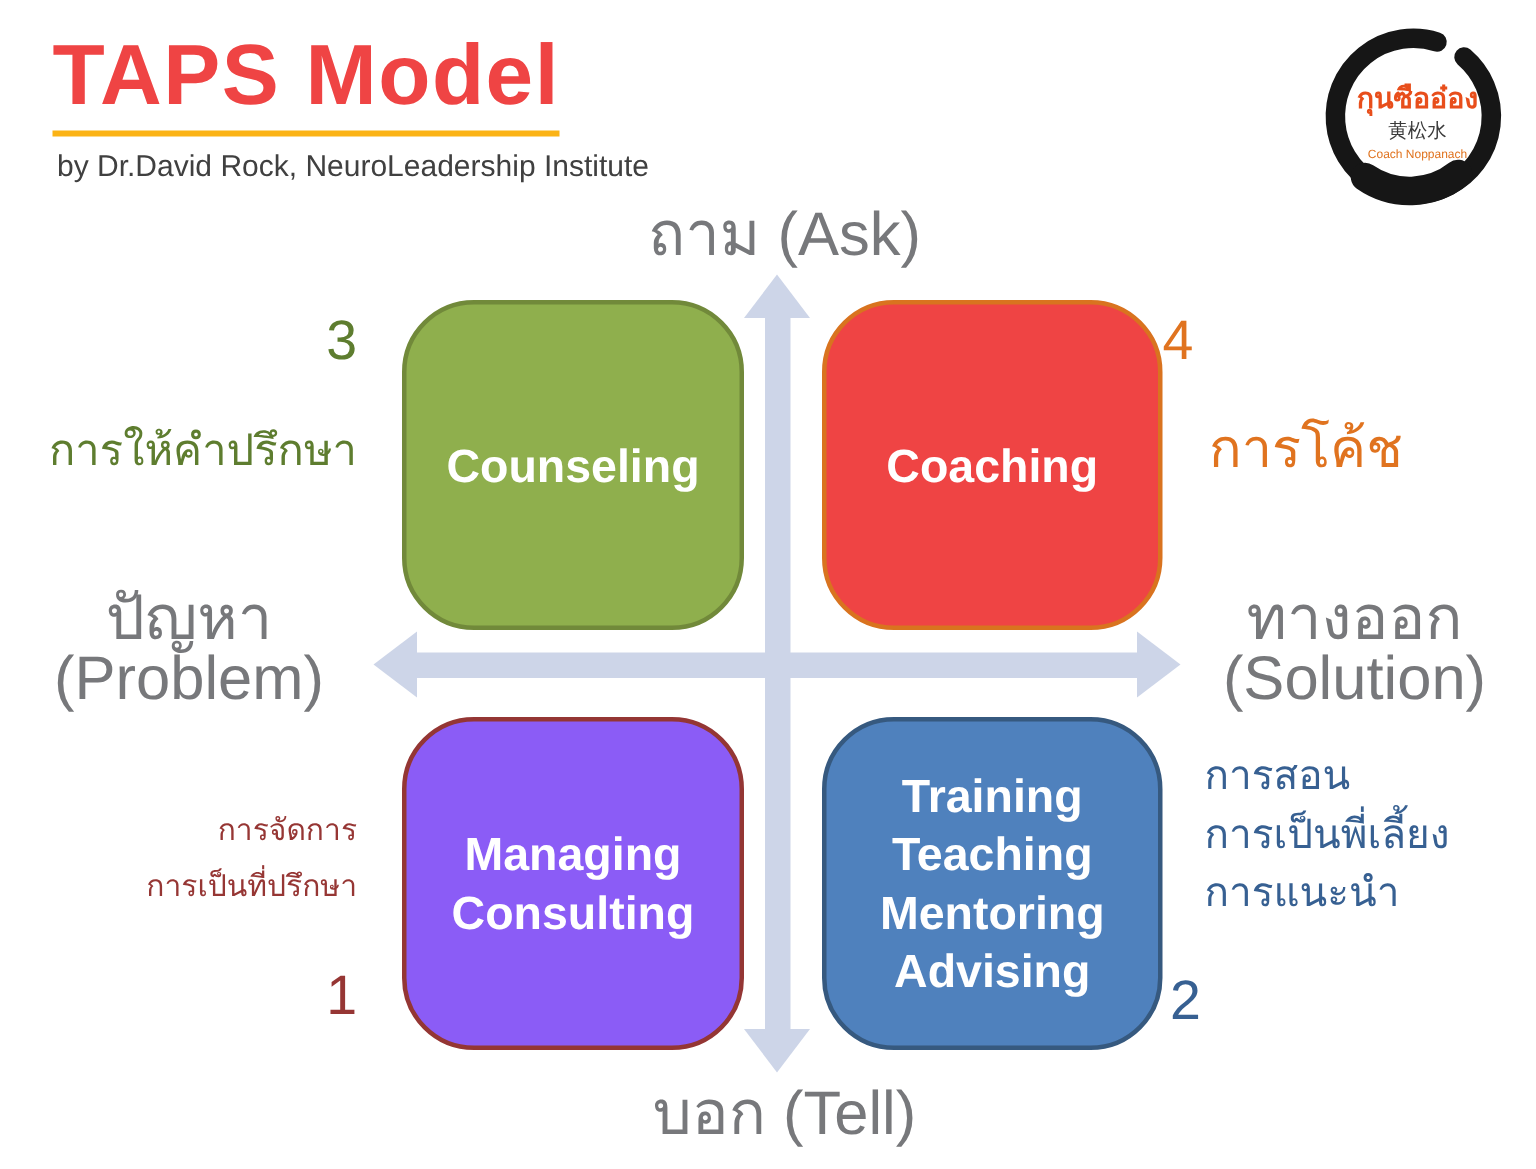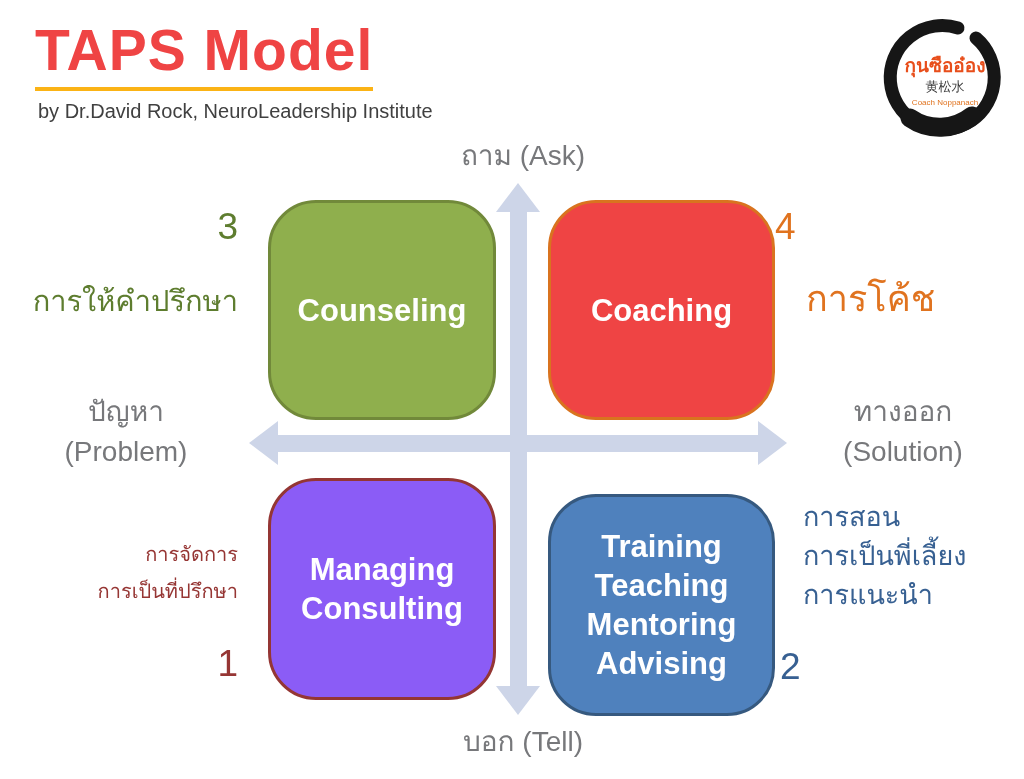--- a/index.html
+++ b/index.html
@@ -23,35 +23,35 @@
   .logo svg{display:block;}
   
   .axis{position:absolute;background:#CDD5E8;}
   .v-shaft{left:510px;top:210px;width:17px;height:478px;}
   .h-shaft{left:278px;top:435px;width:480px;height:17px;}
   .tri{position:absolute;width:0;height:0;}
   .tri-up{left:496px;top:183px;border-left:22px solid transparent;border-right:22px solid transparent;border-bottom:29px solid #CDD5E8;}
   .tri-down{left:496px;top:686px;border-left:22px solid transparent;border-right:22px solid transparent;border-top:29px solid #CDD5E8;}
   .tri-left{left:249px;top:421px;border-top:22px solid transparent;border-bottom:22px solid transparent;border-right:29px solid #CDD5E8;}
   .tri-right{left:758px;top:421px;border-top:22px solid transparent;border-bottom:22px solid transparent;border-left:29px solid #CDD5E8;}
-  .axis-label{position:absolute;color:#77787B;font-size:28px;text-align:center;line-height:40px;}
+  .axis-label{position:absolute;color:#77787B;font-size:41px;text-align:center;line-height:40px;}
   .axis-top{left:383px;top:136px;width:280px;}
   .axis-bottom{left:383px;top:722px;width:280px;}
   .axis-left{left:12px;top:392px;width:228px;}
   .axis-right{left:793px;top:392px;width:220px;}
   
   .qbox{
     position:absolute;border-radius:48px;color:#ffffff;font-weight:bold;
     display:flex;flex-direction:column;align-items:center;justify-content:center;
     font-size:31px;line-height:39px;text-align:center;
   }
   .box-green{left:268px;top:200px;width:222px;height:214px;background:#8FAF4D;border:3px solid #71893A;}
   .box-orange{left:548px;top:200px;width:221px;height:214px;background:#ef4444;border:3px solid #D9731F;}
   .box-red{left:268px;top:478px;width:222px;height:216px;background:#8b5cf6;border:3px solid #943634;}
-  .box-blue{left:548px;top:478px;width:221px;height:216px;background:#4F81BD;border:3px solid #36597F;margin-top:16px;}
+  .box-blue{left:548px;top:478px;width:221px;height:216px;background:#4F81BD;border:3px solid #36597F;}
   
   .qnum{position:absolute;font-size:37px;}
   .num-3{left:140px;top:206px;width:98px;text-align:right;color:#5E7D2F;}
   .num-4{left:775px;top:206px;width:98px;text-align:left;color:#E0731F;}
   .num-1{left:140px;top:643px;width:98px;text-align:right;color:#963634;}
   .num-2{left:780px;top:646px;width:98px;text-align:left;color:#376092;}
   .side-label{position:absolute;font-size:29px;line-height:38px;}
   .side-3{left:14px;top:282px;width:224px;text-align:right;color:#5E7D2F;}
   .side-4{left:806px;top:280px;width:210px;text-align:left;color:#E0731F;font-size:36px;}
   .side-1{left:10px;top:536px;width:228px;text-align:right;color:#963634;font-size:20px;line-height:37px;}

